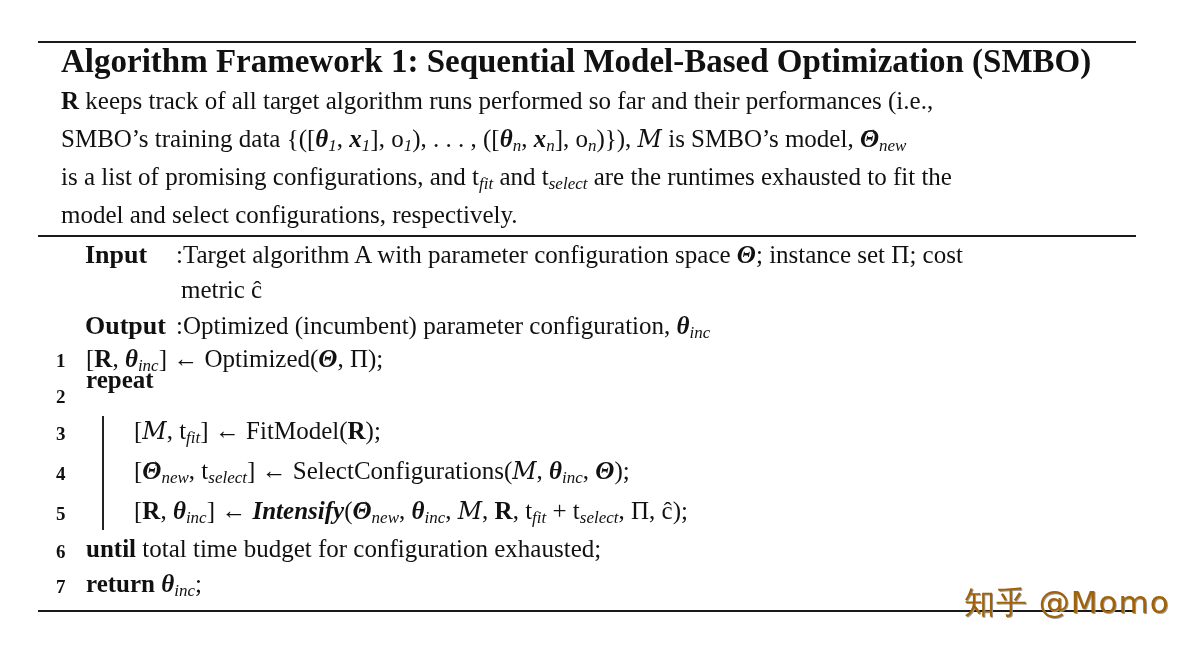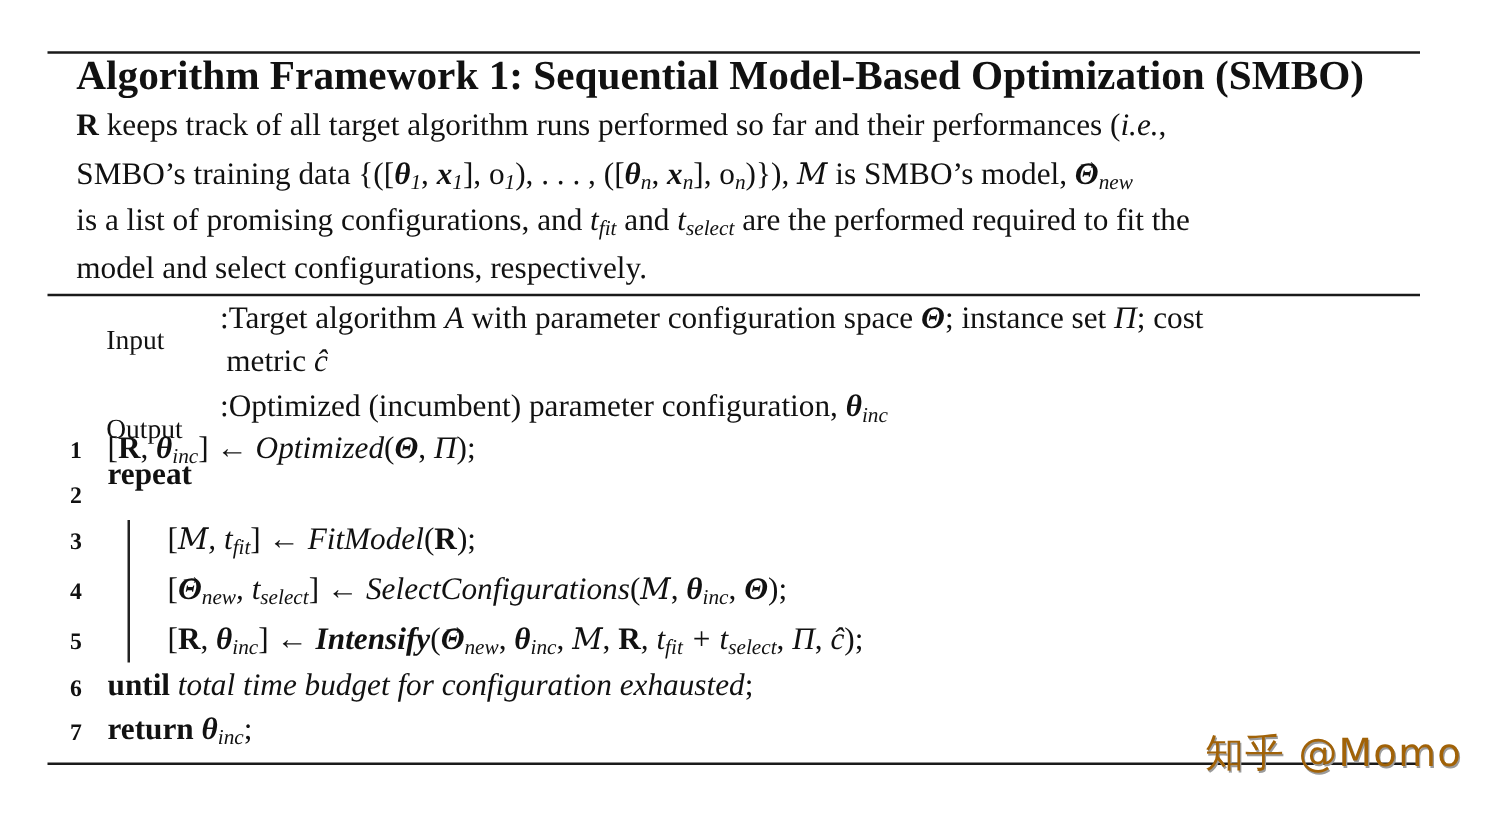--- a/index.html
+++ b/index.html
@@ -16,32 +16,32 @@
     .title {
       position: absolute; left: 61px; top: 44px;
       font-size: 33px; font-weight: bold; white-space: nowrap; line-height: 34px;
     }
     .caption-line {
       position: absolute; left: 61px; font-size: 25px; white-space: nowrap; line-height: 30px;
     }
     .l1 { top: 86px; } .l2 { top: 124px; } .l3 { top: 162px; } .l4 { top: 200px; }
 
     .bf { font-weight: bold; }
-    .it { font-style: italic; }
+    .it { }
     .bi { font-weight: bold; font-style: italic; }
     sub { font-size: 0.68em; vertical-align: -0.25em; line-height: 0; font-style: italic; }
     .cal { font-family: "DejaVu Serif", serif; font-style: italic; font-size: 0.95em; }
     .vec { position: relative; display: inline-block; }
     .vec::before {
       content: "\2192"; position: absolute; left: 0.05em; top: -0.55em;
       font-size: 0.75em; font-weight: normal; font-style: normal;
     }
 
     .io-label {
-      position: absolute; font-size: 22px; font-weight: normal; white-space: nowrap; line-height: 30px; margin-top: 17px;
+      position: absolute; font-size: 26px; font-weight: bold; white-space: nowrap; line-height: 30px;
     }
     .io-text {
       position: absolute; font-size: 25px; white-space: nowrap; line-height: 30px; text-align: right;
     }
 
     .alg-line { position: absolute; font-size: 25px; white-space: nowrap; line-height: 30px; }
     .lineno {
       position: absolute; left: 56px; font-size: 19px; font-weight: bold; width: 14px; text-align: left;
     }
     .vbar { position: absolute; left: 102px; top: 416px; width: 2px; height: 114px; background: #222; }
@@ -57,21 +57,21 @@
 <body>
 
 <div class="rule top"></div>
 
 <div class="title">Algorithm Framework 1: Sequential Model-Based Optimization (SMBO)</div>
 
 <div class="caption-line l1"><span class="bf">R</span><span> keeps track of all target algorithm runs performed so far and their performances (</span><span class="it">i.e.</span><span>,</span></div>
 
 <div class="caption-line l2"><span>SMBO’s training data {([</span><span class="bi">θ</span><sub>1</sub><span>, </span><span class="bi">x</span><sub>1</sub><span>], o</span><sub>1</sub><span>), . . . , ([</span><span class="bi">θ</span><sub>n</sub><span>, </span><span class="bi">x</span><sub>n</sub><span>], o</span><sub>n</sub><span>)}), </span><span class="cal">M</span><span> is SMBO’s model, </span><span class="bi vec">Θ</span><sub>new</sub></div>
 
-<div class="caption-line l3"><span>is a list of promising configurations, and </span><span class="it">t</span><sub>fit</sub><span> and </span><span class="it">t</span><sub>select</sub><span> are the performed required to fit the</span></div>
+<div class="caption-line l3"><span>is a list of promising configurations, and </span><span class="it">t</span><sub>fit</sub><span> and </span><span class="it">t</span><sub>select</sub><span> are the runtimes exhausted to fit the</span></div>
 
 <div class="caption-line l4">model and select configurations, respectively.</div>
 
 <div class="rule mid"></div>
 
 <div class="io-label" style="left:85px; top:240px;">Input</div>
 <div class="io-text" style="left:176px; top:240px;"><span>:</span><span>Target algorithm </span><span class="it">A</span><span> with parameter configuration space </span><span class="bi">Θ</span><span>; instance set </span><span class="it">Π</span><span>; cost</span></div>
 <div class="io-text" style="left:181px; top:275px;"><span>metric </span><span class="it">ĉ</span></div>
 
 <div class="io-label" style="left:85px; top:311px;">Output</div>

